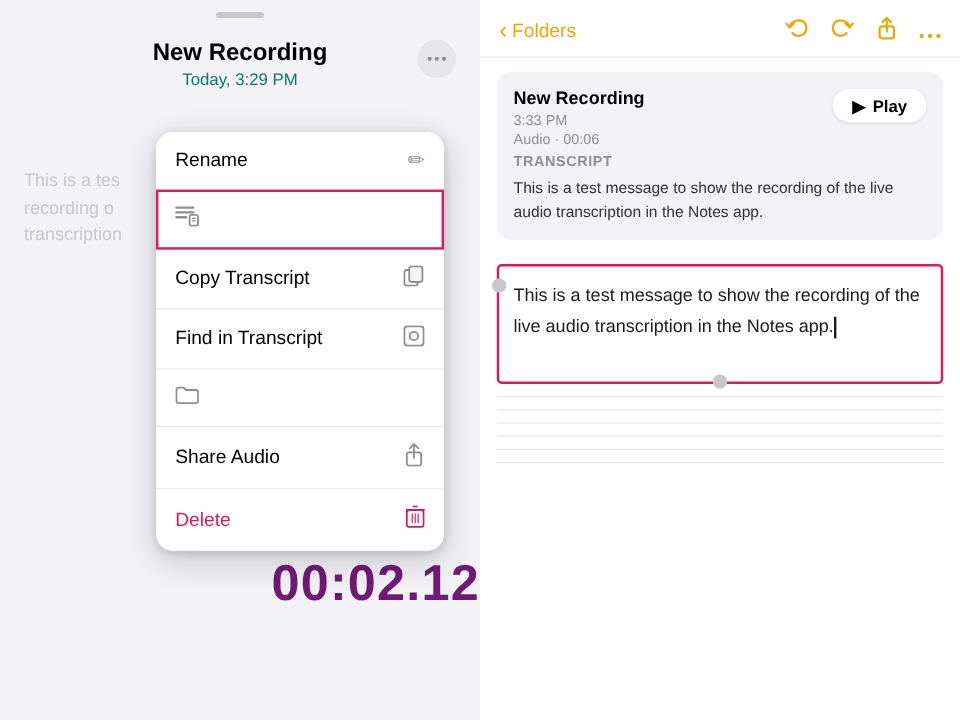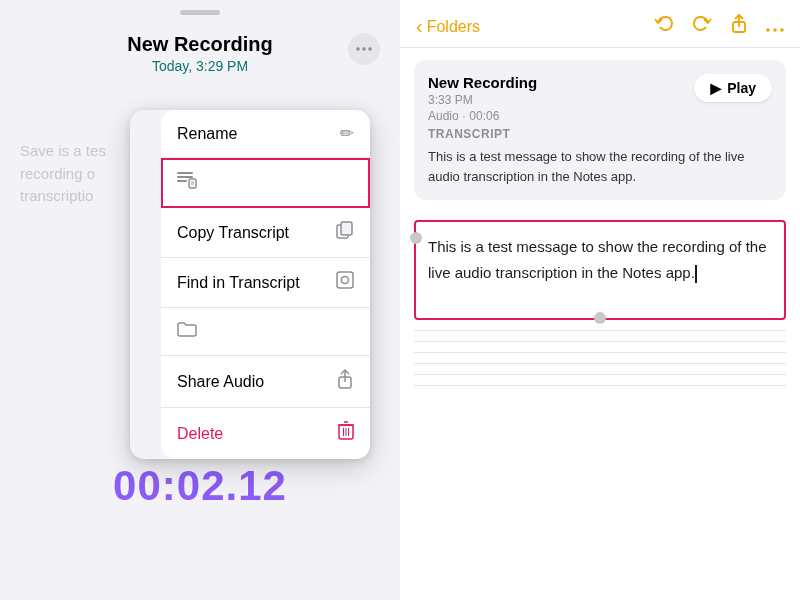--- a/index.html
+++ b/index.html
@@ -84,21 +84,20 @@
     .context-menu {
       position: absolute;
       top: 110px;
       left: 130px;
       width: 240px;
       background: #f2f2f7;
       border-radius: 14px;
       box-shadow: 0 8px 30px rgba(0,0,0,0.18), 0 2px 8px rgba(0,0,0,0.12);
       z-index: 10;
       overflow: hidden;
-      padding-left: 31px;
     }
 
     .menu-item {
       display: flex;
       align-items: center;
       justify-content: space-between;
       padding: 13px 16px;
       font-size: 16px;
       color: #000;
       cursor: pointer;
@@ -137,24 +136,24 @@
     .menu-item.delete-item .menu-item-icon {
       color: #e0185a;
     }
 
     
     .timer {
       position: absolute;
       bottom: 90px;
       left: 0;
       right: 0;
-      text-align: center;
+      text-align: right;
       font-size: 42px;
       font-weight: 800;
-      color: #8b5cf6;
+      color: #701a75;
       letter-spacing: 1px;
     }
 
     
     .right-panel {
       width: 400px;
       height: 600px;
       background: #fff;
       display: flex;
       flex-direction: column;
@@ -329,21 +328,21 @@
     <span class="recording-time">Today, 3:29 PM</span>
     <button class="more-button">
       <svg width="16" height="4" viewBox="0 0 16 4">
         <circle cx="2" cy="2" r="1.8" fill="#8e8e93"></circle>
         <circle cx="8" cy="2" r="1.8" fill="#8e8e93"></circle>
         <circle cx="14" cy="2" r="1.8" fill="#8e8e93"></circle>
       </svg>
     </button>
   </div>
 
-  <div class="background-text">Save is a tes recording o transcriptio</div>
+  <div class="background-text">This is a tes recording o transcription</div>
 
   <div class="context-menu">
 
     <div class="menu-item">
       <span>Rename</span>
       <span class="menu-item-icon">✏</span>
     </div>
 
     <div class="menu-item highlighted">
       <span class="menu-item-icon">

